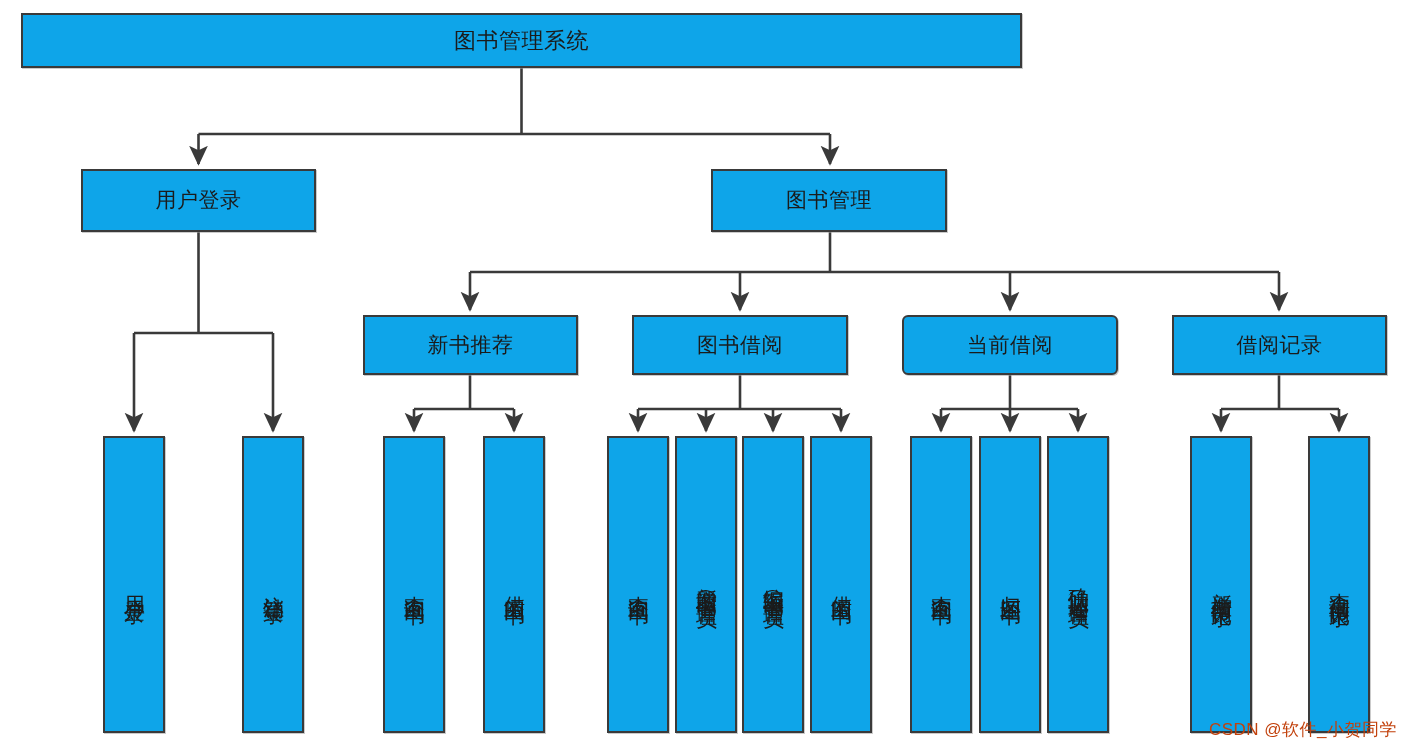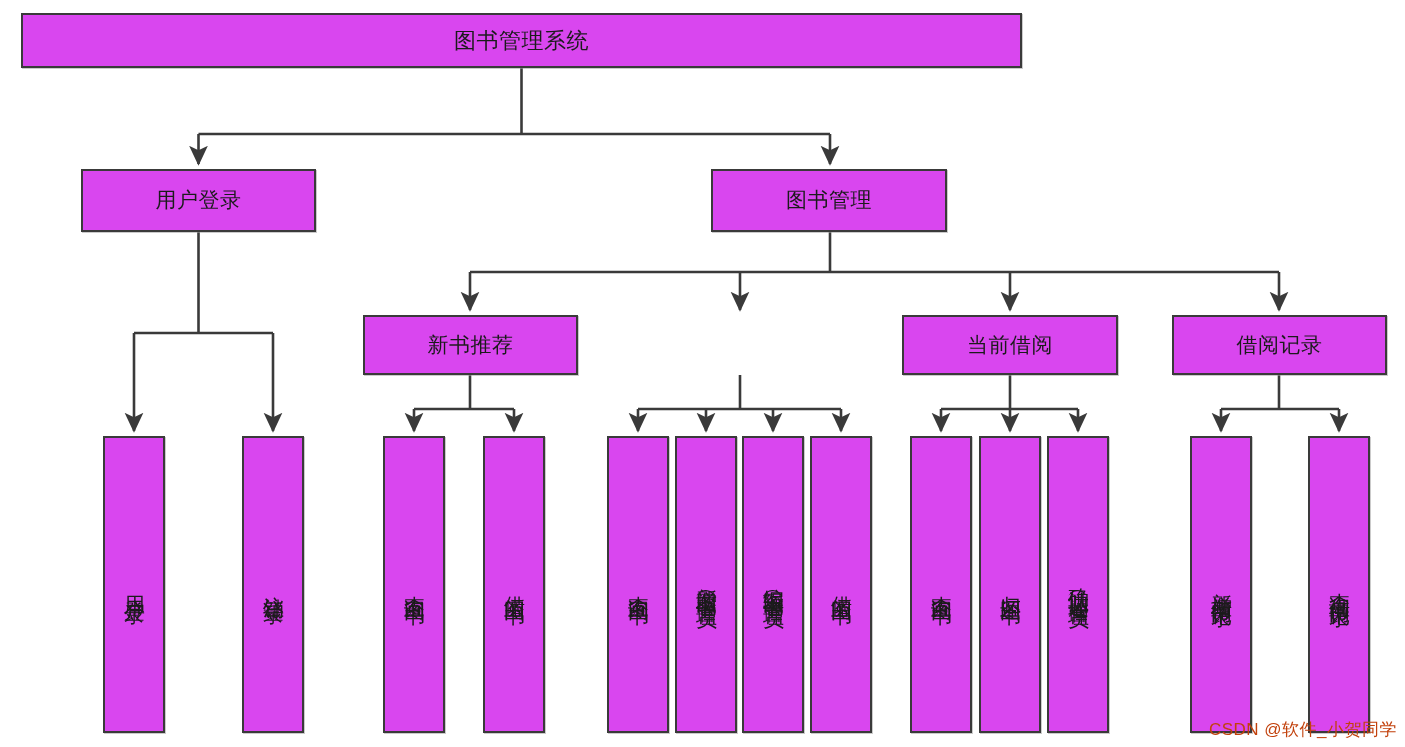--- a/index.html
+++ b/index.html
@@ -22,21 +22,21 @@
     left: 0;
     top: 0;
     width: 1405px;
     height: 747px;
     pointer-events: none;
   }
   .node {
     position: absolute;
     box-sizing: border-box;
     border: 2.4px solid #3a3a3a;
-    background: #d946ef;
+    background: #0ea5e9;
     display: flex;
     align-items: center;
     justify-content: center;
     box-shadow: 1px 1px 0 rgba(160,160,160,0.55);
   }
   .node-label {
     color: #1b1b1b;
     font-size: 21px;
     line-height: 1.18;
     letter-spacing: 0.5px;
@@ -124,21 +124,24 @@
   <div class="node" style="left:81px; top:169px; width:235px; height:63px;">
     <span class="node-label">用户登录</span>
   </div>
   <div class="node" style="left:711px; top:169px; width:236px; height:63px;">
     <span class="node-label">图书管理</span>
   </div>
 
   <div class="node" style="left:363px; top:315px; width:215px; height:60px;">
     <span class="node-label">新书推荐</span>
   </div>
-  <div class="node" style="left:902px; top:315px; width:216px; height:60px;">
+  <div class="node" style="left:632px; top:315px; width:216px; height:60px;">
+    <span class="node-label">图书借阅</span>
+  </div>
+  <div class="node" style="left:902px; top:315px; width:216px; height:60px;border-radius:6px;">
     <span class="node-label">当前借阅</span>
   </div>
   <div class="node" style="left:1172px; top:315px; width:215px; height:60px;text-align:right;">
     <span class="node-label">借阅记录</span>
   </div>
 
   <div class="node leaf" style="left:103px; top:436px; width:62px; height:297px;">
     <span class="node-label">用户登录</span>
   </div>
   <div class="node leaf" style="left:242px; top:436px; width:62px; height:297px;">

